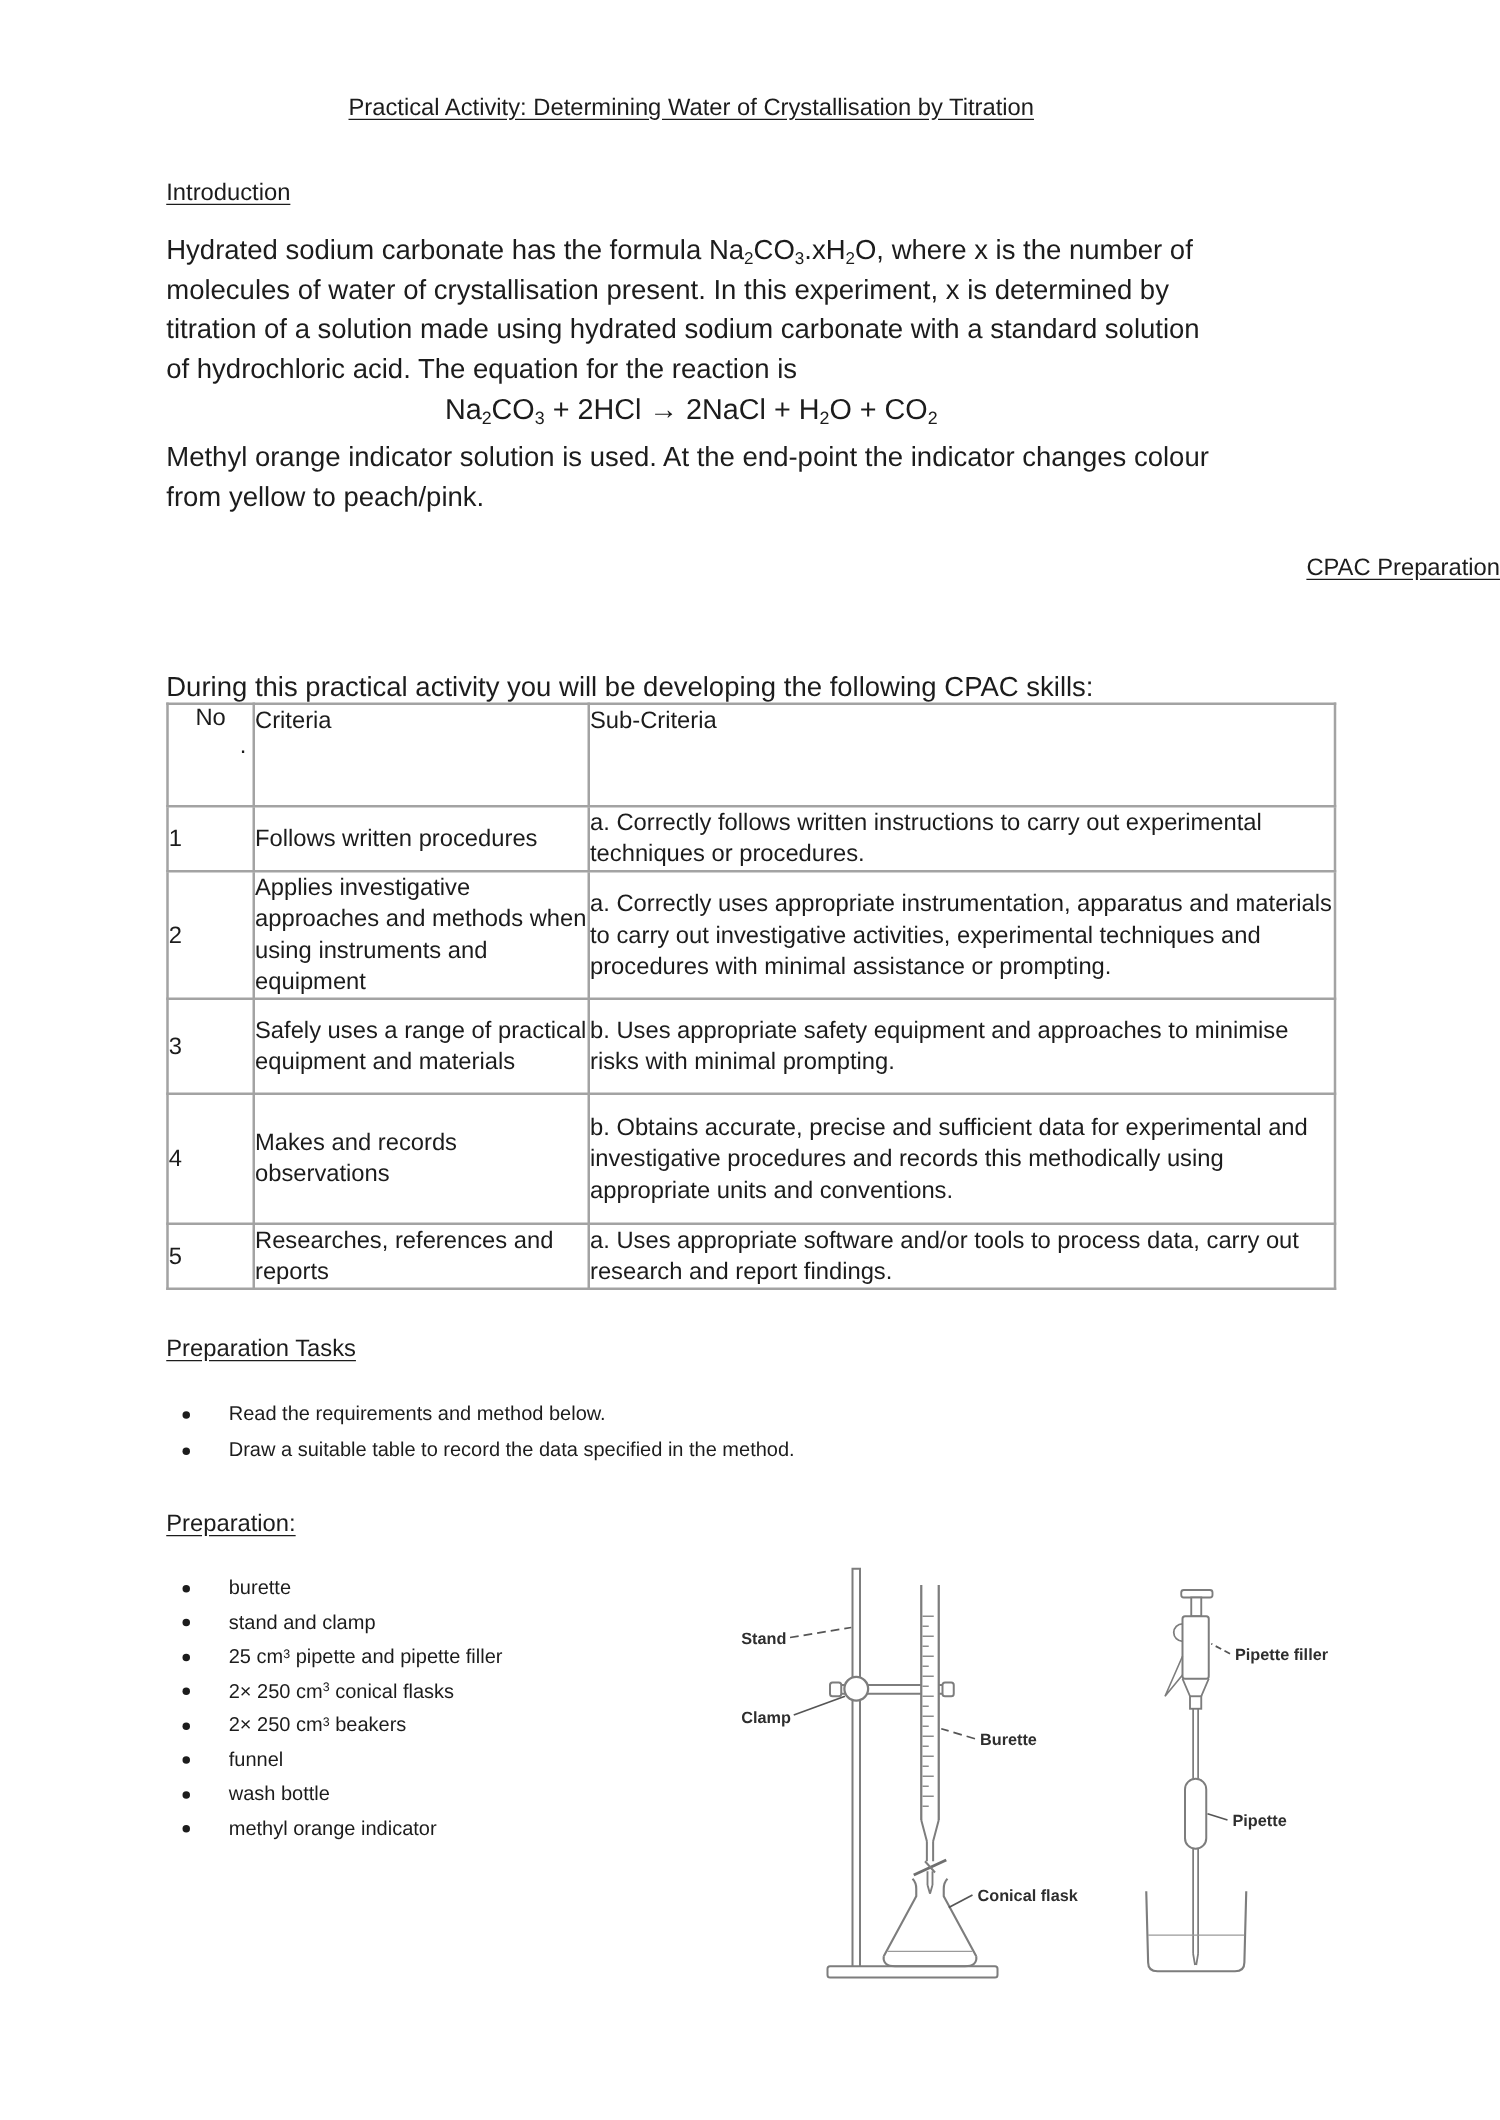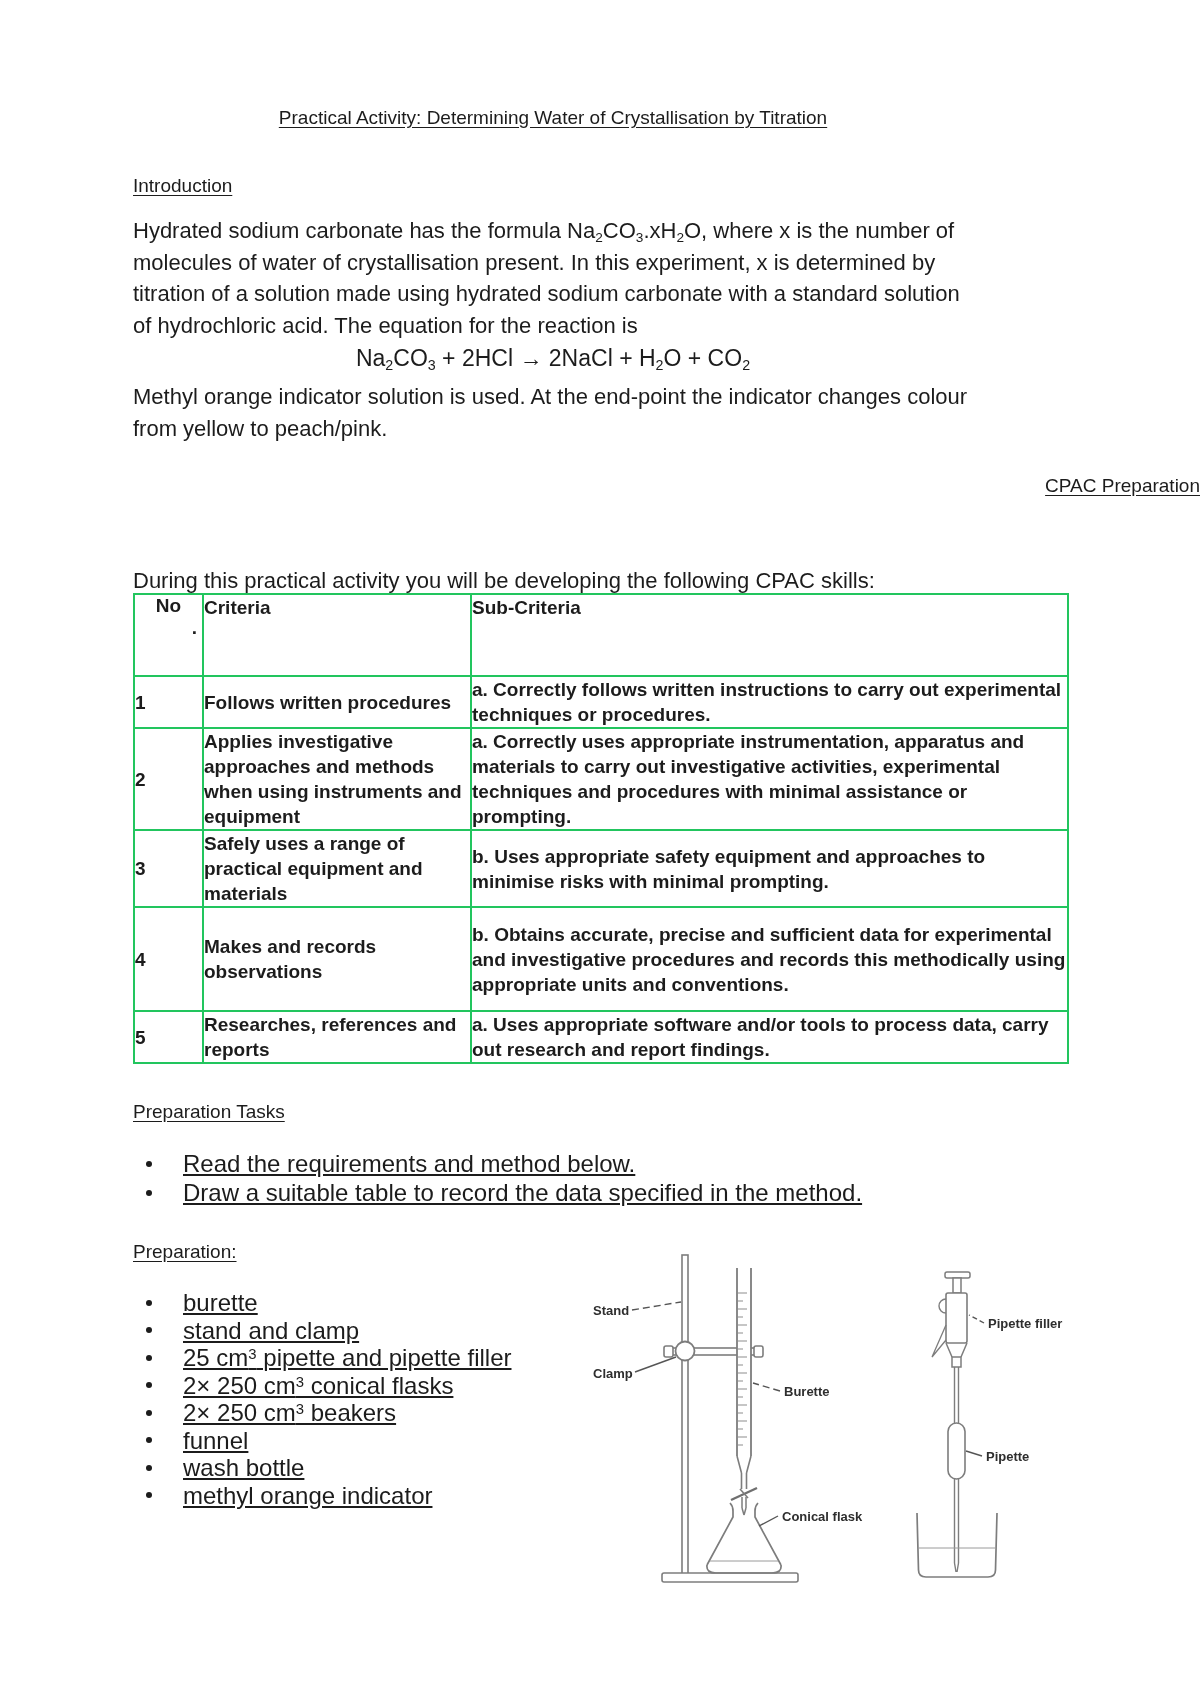--- a/index.html
+++ b/index.html
@@ -3,21 +3,21 @@
 <meta charset="utf-8">
 <style>
   html,body{margin:0;padding:0;background:#e8e8e8;}
   .page{
     position:relative;
     width:1200px;height:1696px;
     background:#ffffff;
     font-family:"Liberation Sans","DejaVu Sans",sans-serif;
     color:#1c1c1c;
     box-sizing:border-box;
-    padding:106px 0 0 133px;
+    padding:75px 0 0 133px;
     overflow:hidden;
     margin:0 auto;
   }
   .title{
     width:840px;
     text-align:center;
     font-size:19px;line-height:23px;
     text-decoration:underline;
     text-underline-offset:3px;
   }
@@ -47,24 +47,24 @@
   sup{top:-0.45em;}
 
   table.cpac-table{
     border-collapse:collapse;
     table-layout:fixed;
     width:934px;
     margin-top:0;
     font-size:19px;
   }
   table.cpac-table td, table.cpac-table th{
-    border:2px solid #22c55e;
+    border:2px solid #a3a3a3;
     padding:0;
     line-height:25px;
-    font-weight:bold;
+    font-weight:normal;
     text-align:left;
     overflow:hidden;
   }
   tr.header-row{height:82px;}
   tr.header-row th{vertical-align:top;}
   th.th-no{padding-top:6px;}
   .no-l1{text-align:center;line-height:22px;}
   .no-l2{text-align:right;padding-right:5px;line-height:22px;}
   th.th-criteria, th.th-sub{padding-top:29px;padding-left:11px;line-height:24px;}
   th.th-sub{padding-left:12px;}
@@ -81,21 +81,21 @@
   .bullet-list{margin-top:25px;width:840px;}
   .bullet-row{display:flex;align-items:center;}
   .prep-list .bullet-row{line-height:29px;height:29px;}
   .req-list .bullet-row{line-height:27.5px;height:27.5px;}
   .bullet-glyph{
     flex:0 0 auto;
     width:6px;height:6px;border-radius:50%;
     background:#1c1c1c;
     margin-left:13px;
   }
-  .bullet-text{padding-left:31px;font-size:24px;white-space:nowrap;text-decoration:underline;}
+  .bullet-text{padding-left:31px;font-size:16px;white-space:nowrap;}
   .h-req{margin-top:33px;}
 
   svg.apparatus{
     position:absolute;
     left:555px;top:1245px;
   }
   svg .diag-label{
     font-family:"Liberation Sans","DejaVu Sans",sans-serif;
     font-size:13px;font-weight:bold;fill:#2e2e2e;
   }

